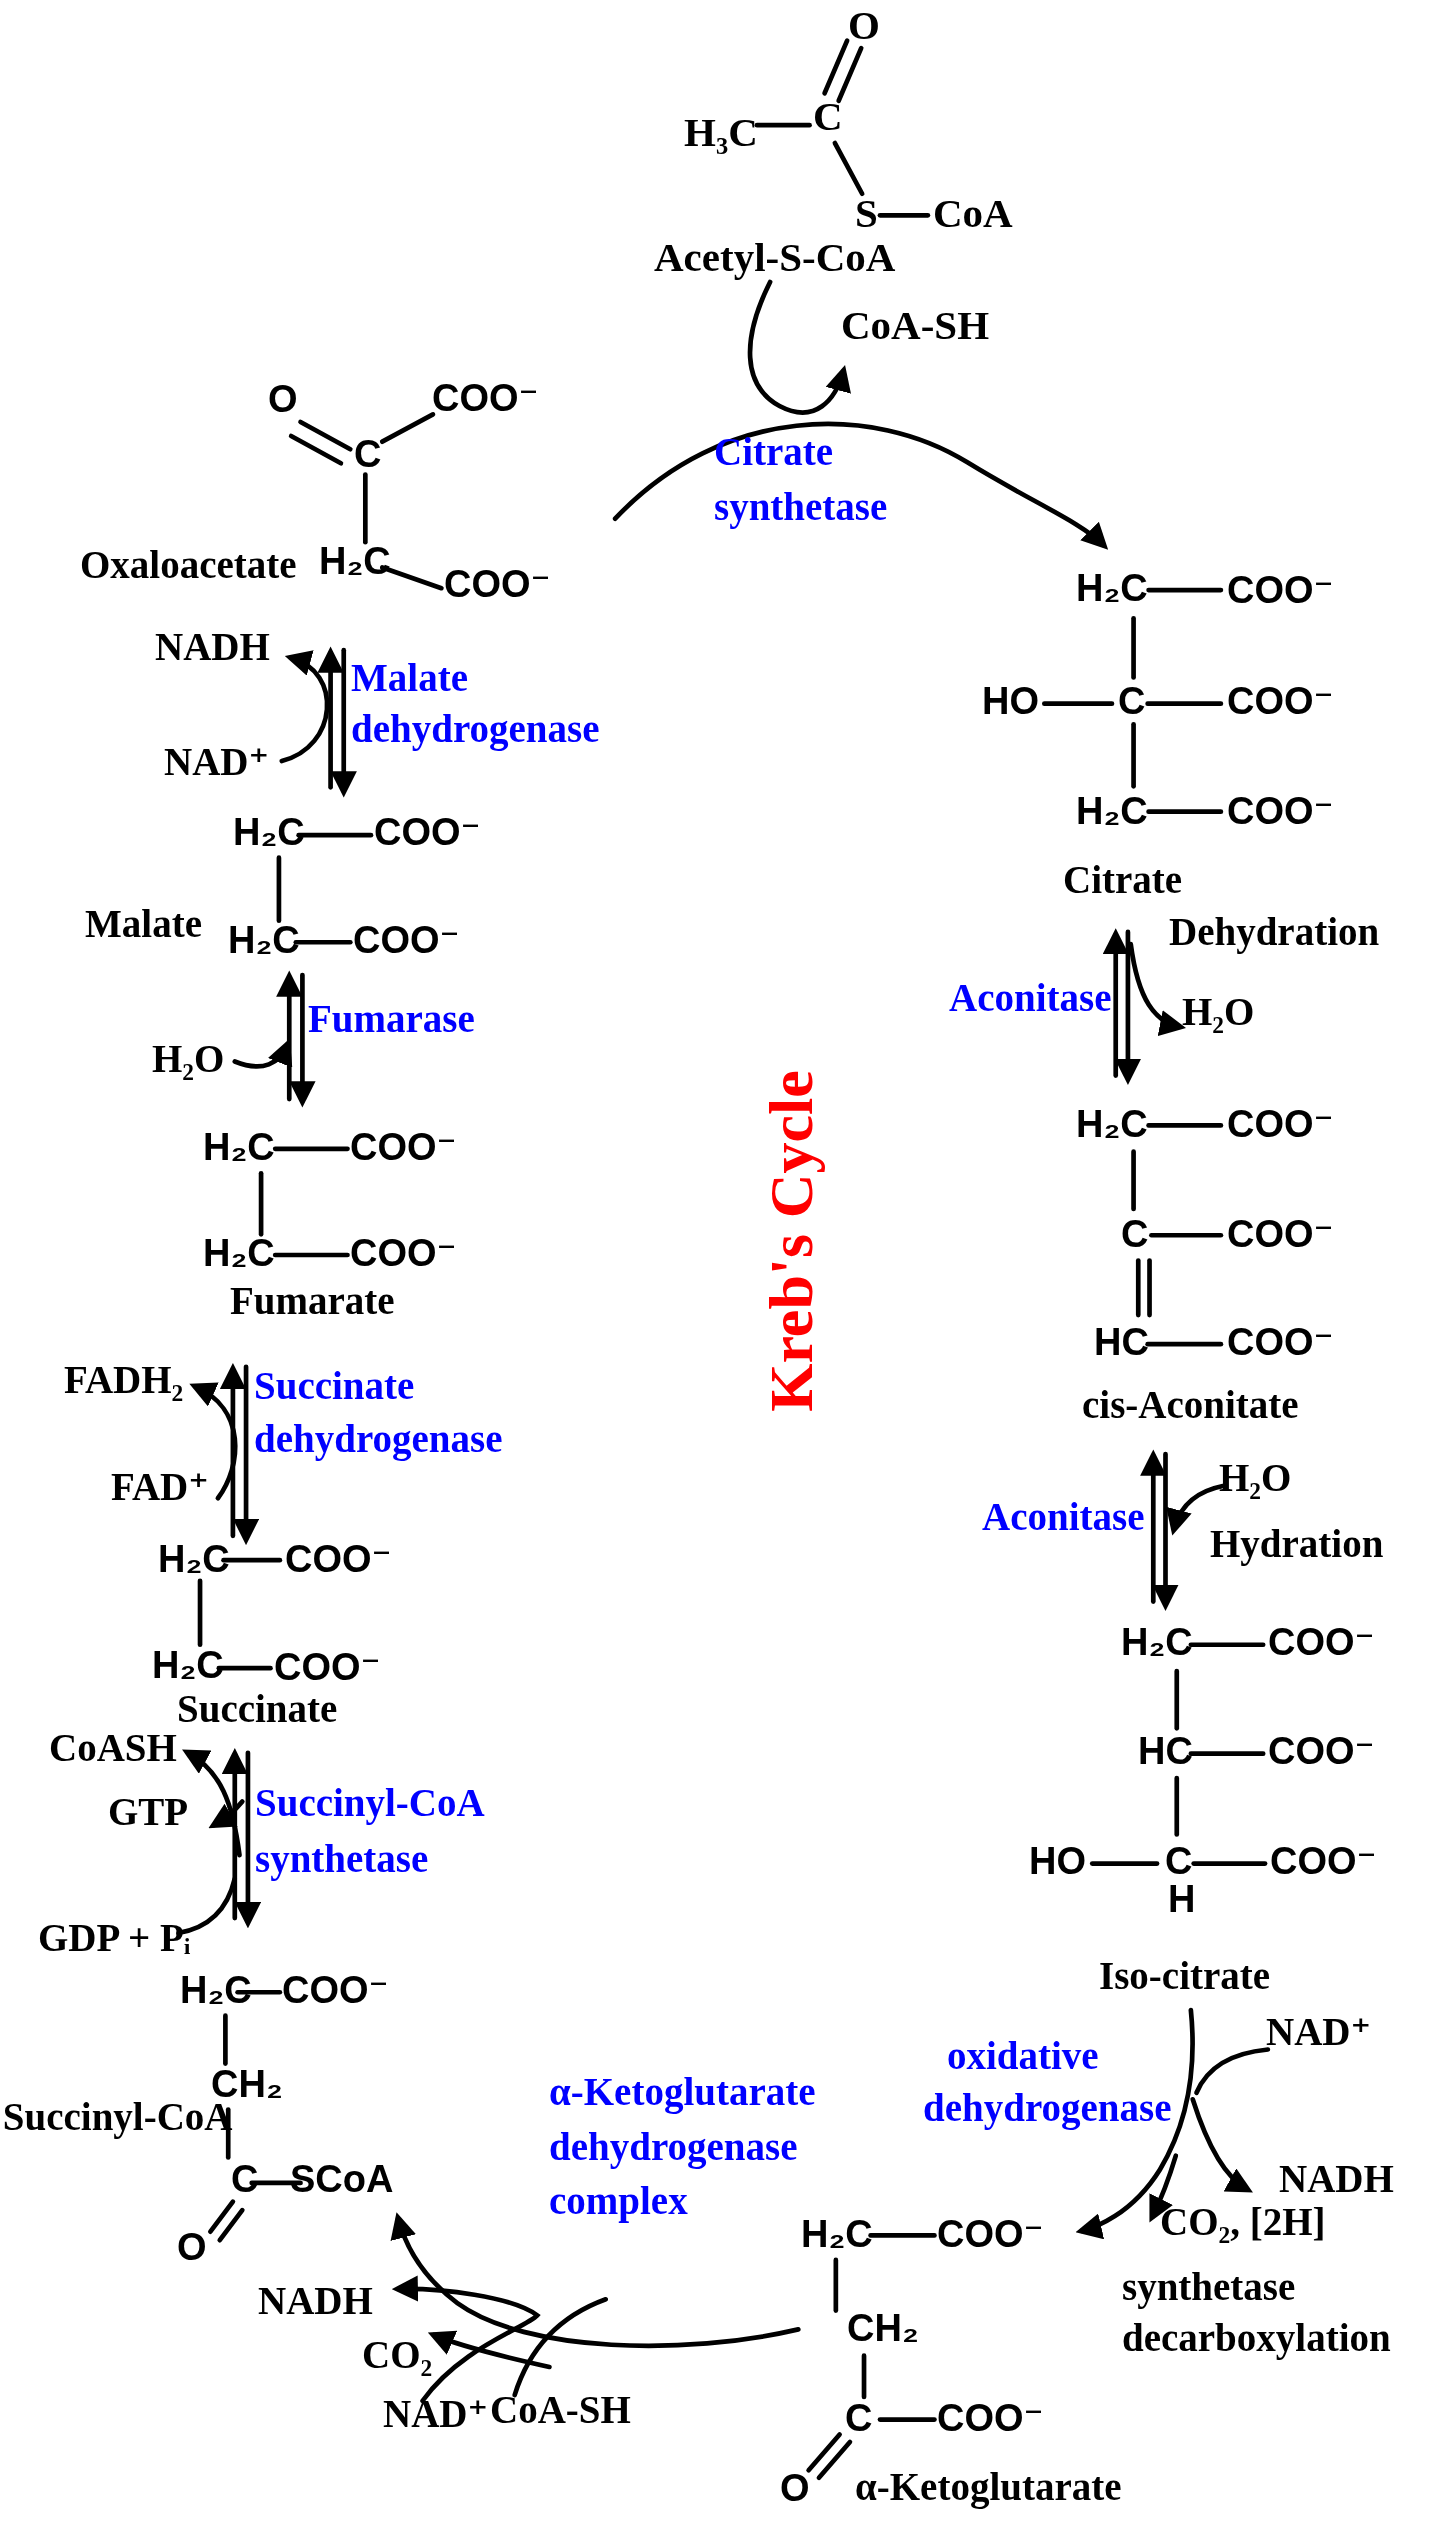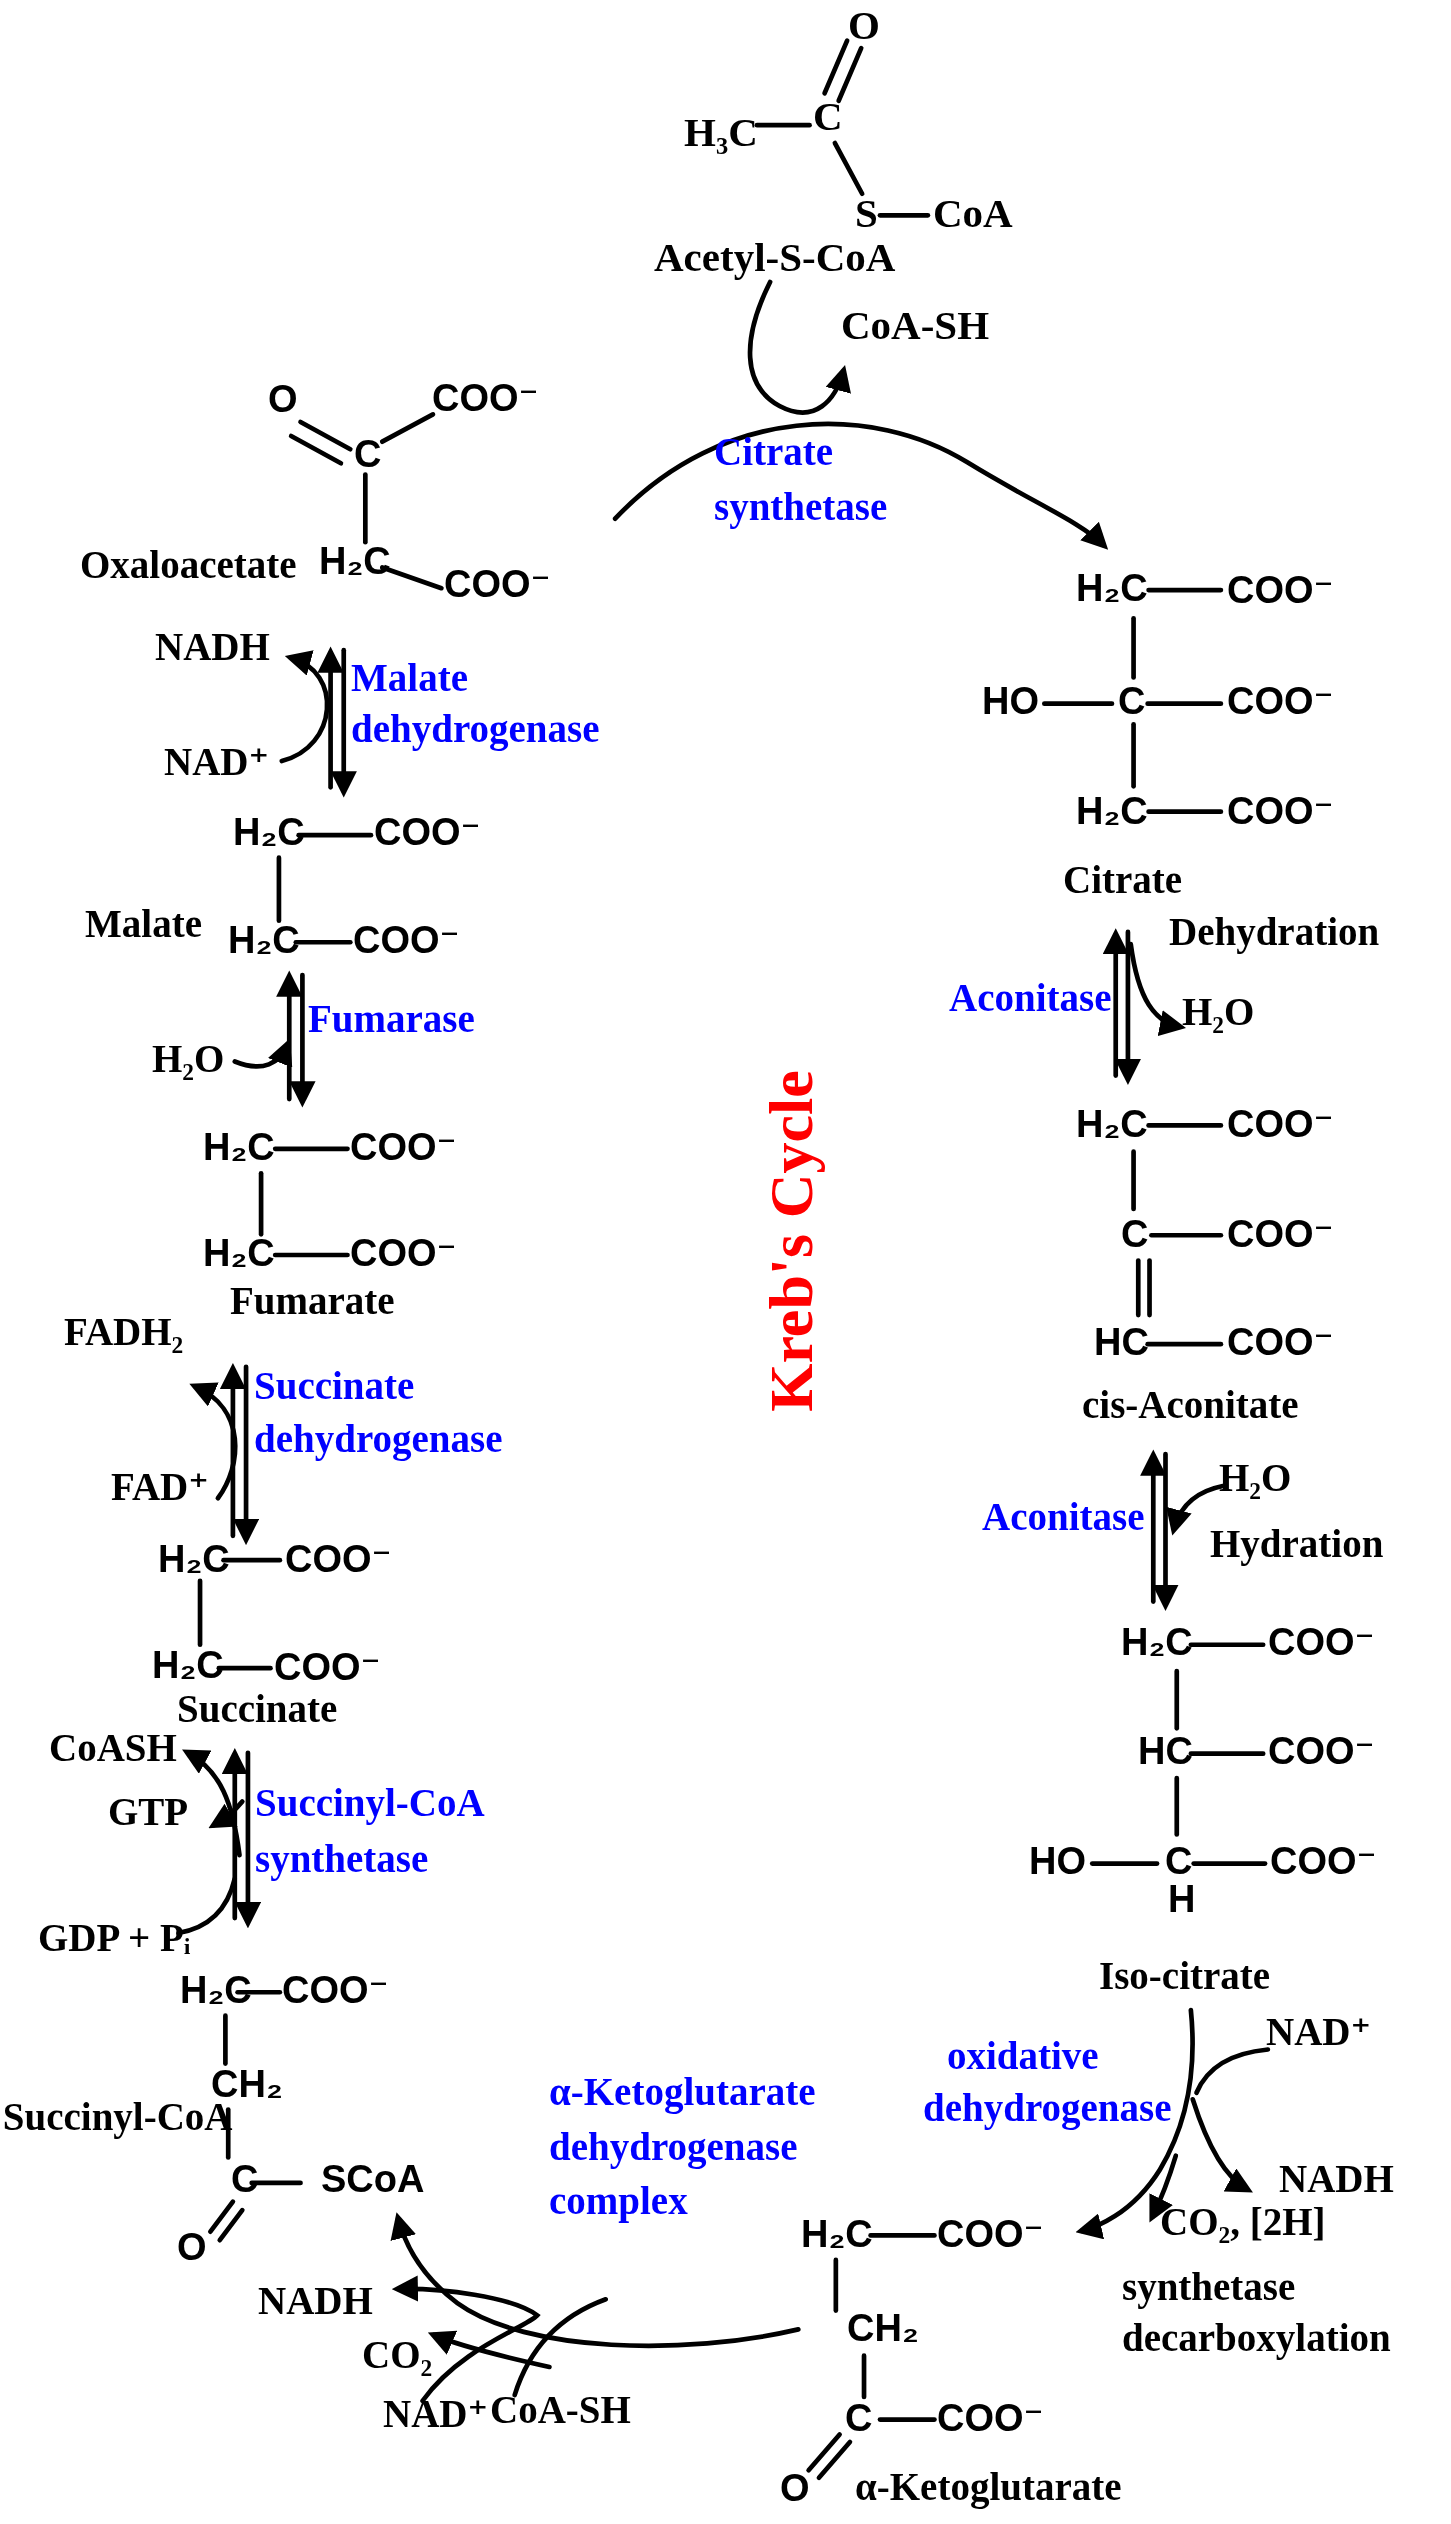--- a/index.html
+++ b/index.html
@@ -168,21 +168,21 @@
 
   <span class="t en" style="left:308px;top:999px">Fumarase</span>
   <span class="t lb" style="left:152px;top:1039px">H₂O</span>
 
   <span class="t f" style="left:203px;top:1128px">H₂C</span>
   <span class="t f" style="left:350px;top:1128px">COO⁻</span>
   <span class="t f" style="left:203px;top:1234px">H₂C</span>
   <span class="t f" style="left:350px;top:1234px">COO⁻</span>
   <span class="t lb" style="left:230px;top:1281px">Fumarate</span>
 
-  <span class="t lb" style="left:64px;top:1312px">FADH₂</span>
+  <span class="t lb" style="left:64px;top:1360px">FADH₂</span>
   <span class="t lb" style="left:111px;top:1467px">FAD⁺</span>
   <span class="t en" style="left:254px;top:1366px">Succinate</span>
   <span class="t en" style="left:254px;top:1419px">dehydrogenase</span>
 
   <span class="t f" style="left:158px;top:1540px">H₂C</span>
   <span class="t f" style="left:285px;top:1540px">COO⁻</span>
   <span class="t f" style="left:152px;top:1646px">H₂C</span>
   <span class="t f" style="left:274px;top:1648px">COO⁻</span>
   <span class="t lb" style="left:177px;top:1689px">Succinate</span>
 
@@ -190,21 +190,21 @@
   <span class="t lb" style="left:108px;top:1792px">GTP</span>
   <span class="t en" style="left:255px;top:1783px">Succinyl-CoA</span>
   <span class="t en" style="left:255px;top:1839px">synthetase</span>
   <span class="t lb" style="left:38px;top:1918px">GDP + Pᵢ</span>
 
   <span class="t f" style="left:180px;top:1971px">H₂C</span>
   <span class="t f" style="left:282px;top:1971px">COO⁻</span>
   <span class="t f" style="left:211px;top:2065px">CH₂</span>
   <span class="t lb" style="left:2.8px;top:2097px">Succinyl-CoA</span>
   <span class="t f" style="left:231px;top:2160px">C</span>
-  <span class="t f" style="left:321px;top:2160px">SCoA</span>
+  <span class="t f" style="left:290px;top:2160px">SCoA</span>
   <span class="t f" style="left:177px;top:2228px">O</span>
 
   <span class="t en" style="left:549px;top:2072px">α-Ketoglutarate</span>
   <span class="t en" style="left:549px;top:2127px">dehydrogenase</span>
   <span class="t en" style="left:549px;top:2181px">complex</span>
   <span class="t lb" style="left:258px;top:2281px">NADH</span>
   <span class="t lb" style="left:362px;top:2335px">CO₂</span>
   <span class="t lb" style="left:383px;top:2394px">NAD⁺</span>
   <span class="t lb" style="left:490px;top:2390px">CoA-SH</span>
 

